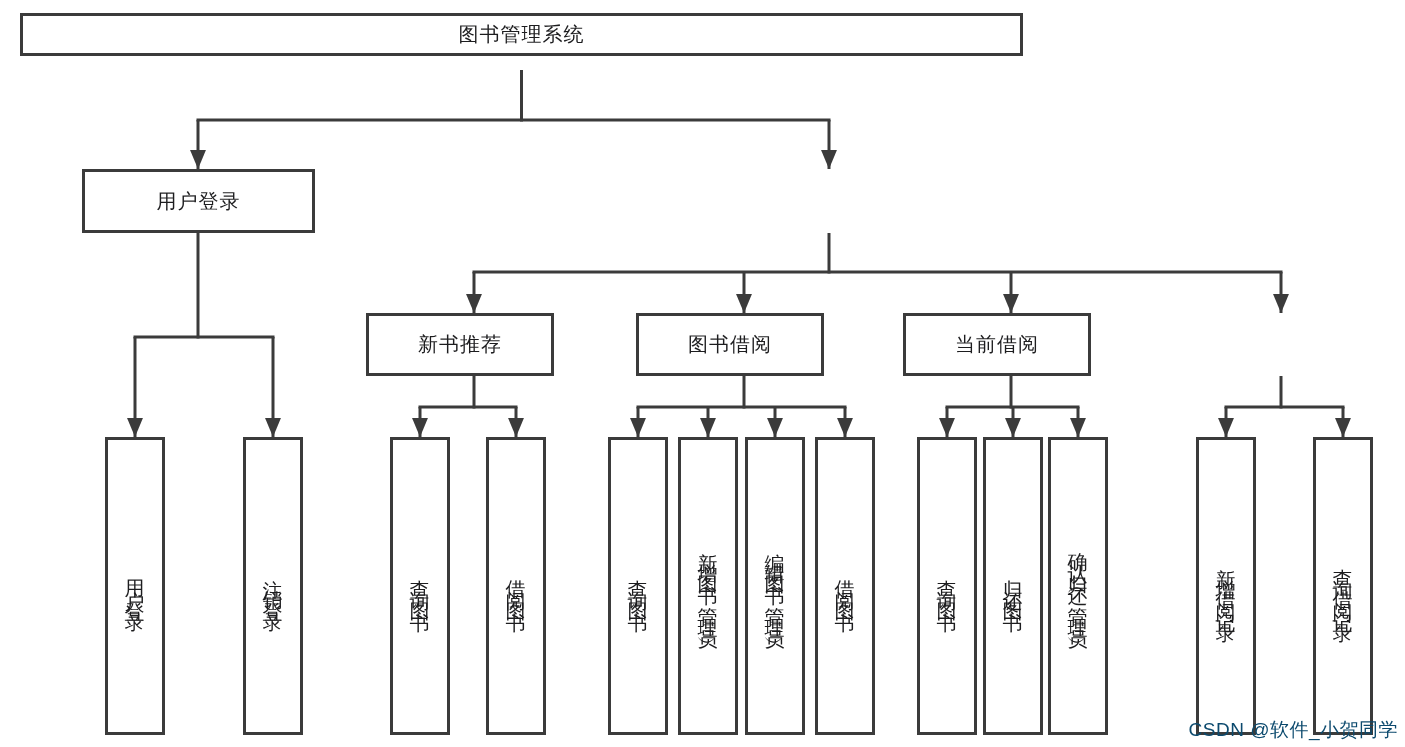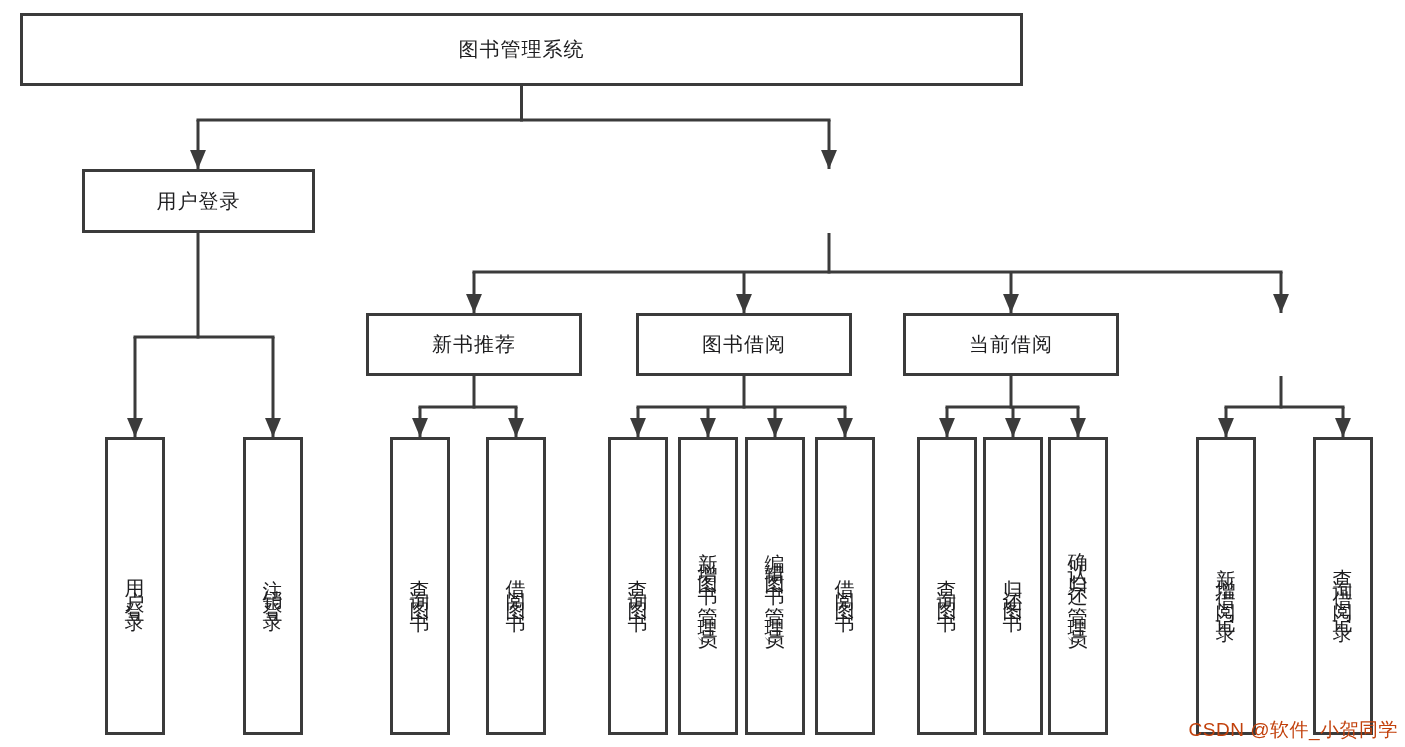--- a/index.html
+++ b/index.html
@@ -22,38 +22,38 @@
     border: 3px solid #3b3b3b;
     background: #ffffff;
     display: flex;
     align-items: center;
     justify-content: center;
     color: #1d1d1f;
     font-size: 20px;
     letter-spacing: 1px;
     white-space: nowrap;
   }
-  .node.root   { left: 20px;  top: 13px;  width: 1003px; height: 73px; }
+  .node.root   { left: 20px;  top: 13px;  width: 1003px; height: 43px; }
   .node.lvl2   { top: 169px; width: 233px; height: 64px; }
-  .node.lvl3   { top: 313px; width: 216px; height: 63px; align-items: center; }
+  .node.lvl3   { top: 313px; width: 188px; height: 63px; align-items: center; }
   .node.leaf   { top: 437px; width: 60px;  height: 298px; }
   .leaf .vlabel {
     writing-mode: vertical-rl;
     text-orientation: mixed;
     font-size: 20px;
     letter-spacing: 11px;
     line-height: 1;
     color: #1d1d1f;
   }
   .watermark {
     position: absolute;
     right: 7px;
     bottom: 4px;
     font-size: 19px;
-    color: #c2410c;
+    color: #0c4a6e;
     letter-spacing: 0.5px;
   }
 </style>
 </head>
 <body>
 
 <div class="canvas">
 
   <svg class="connectors" viewBox="0 0 1405 747" xmlns="http://www.w3.org/2000/svg" aria-hidden="true">
     <defs>

